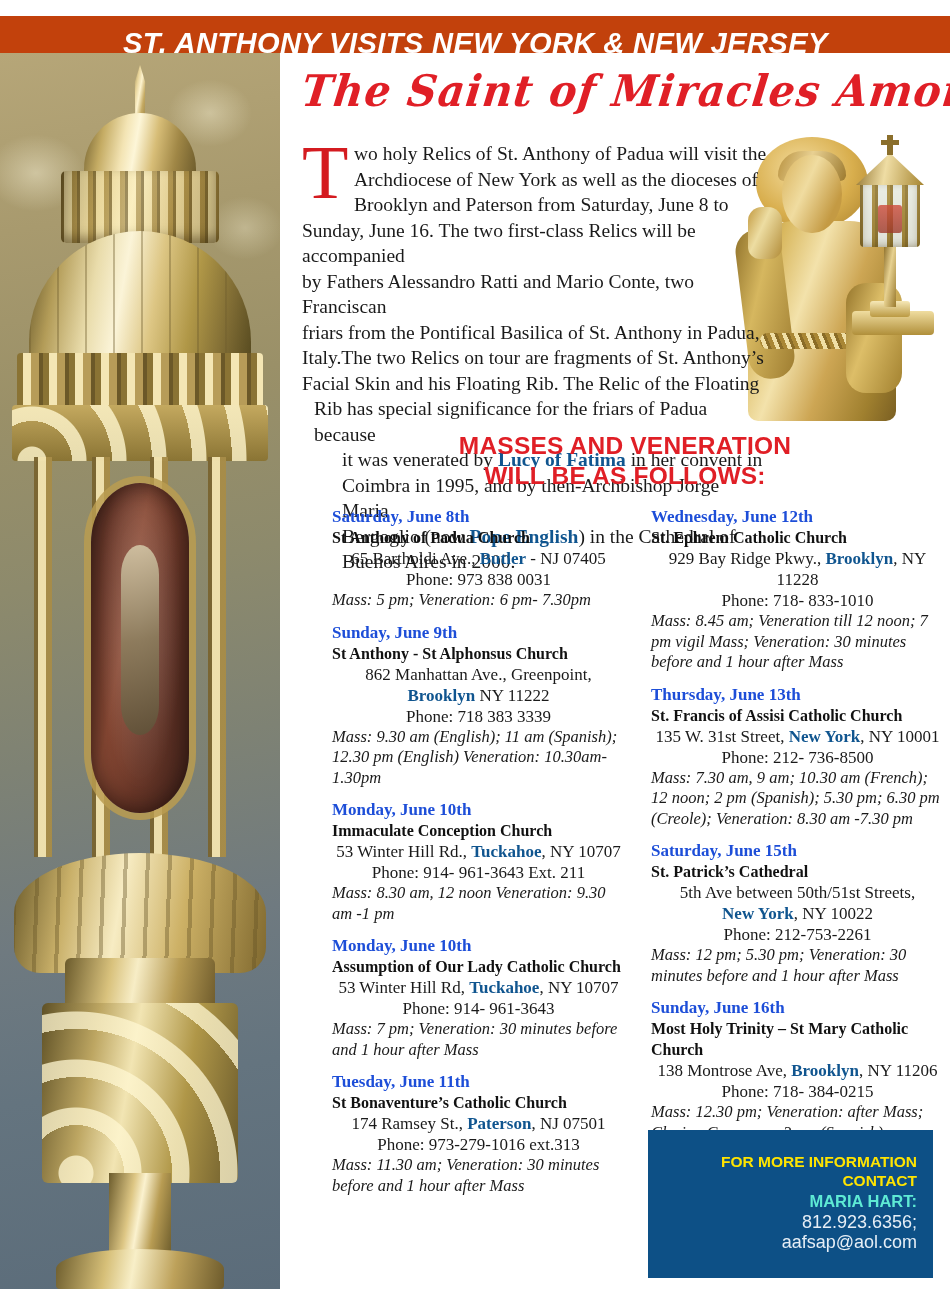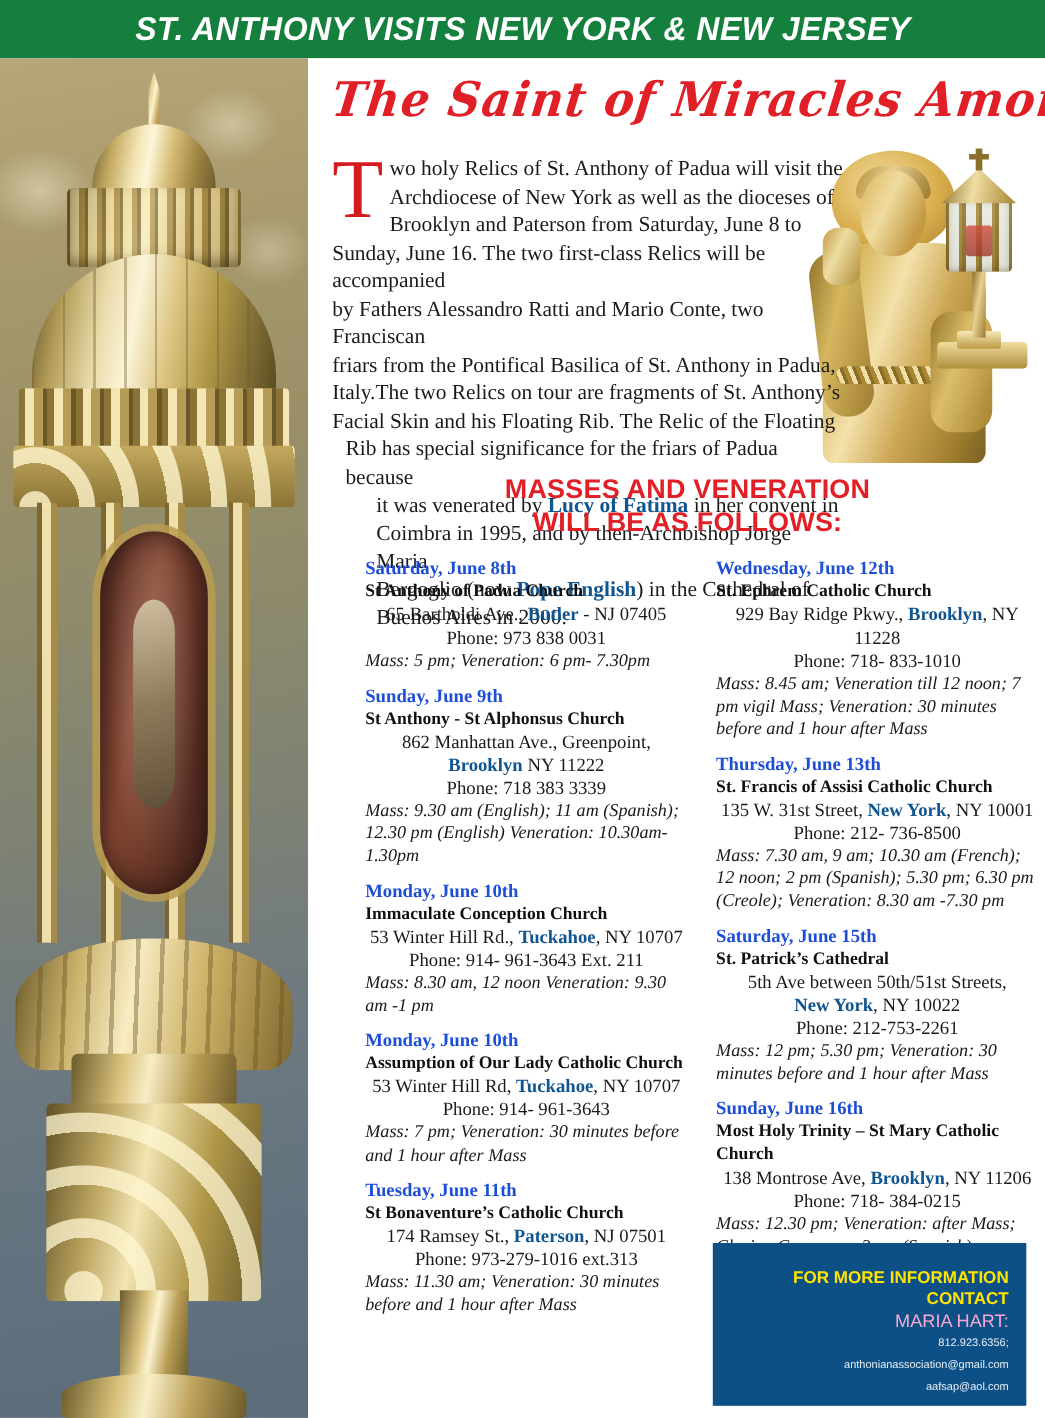--- a/index.html
+++ b/index.html
@@ -10,23 +10,23 @@
     overflow: hidden;
   }
   #page {
     position: relative;
     width: 950px; height: 1289px;
     background: #ffffff;
   }
 
   
   .banner {
-    position: absolute; left: 0; top: 0;
+    position: absolute; left: 0; top: 16px;
     width: 950px; height: 53px;
-    background: #15803d;
+    background: #c2410c;
     display: flex; align-items: center; justify-content: center;
   }
   .banner-title {
     color: #ffffff;
     font-family: "Liberation Sans", sans-serif;
     font-style: italic;
     font-weight: bold;
     font-size: 30px;
     letter-spacing: 0.4px;
     white-space: nowrap;
@@ -318,28 +318,28 @@
     text-align: right;
     font-family: "Liberation Sans", sans-serif;
   }
   .c-info {
     color: #ffe400;
     font-weight: bold;
     font-size: 15.5px;
     line-height: 19px;
   }
   .c-name {
-    color: #f9a8d4;
-    font-weight: normal;
+    color: #5eead4;
+    font-weight: bold;
     font-size: 16.5px;
     line-height: 22px;
   }
   .c-line {
     color: #e6eef6;
-    font-size: 10px;
+    font-size: 18px;
     line-height: 20px;
     font-weight: normal;
   }
 </style>
 </head>
 <body>
 
 <div id="page">
 
   <div class="banner">
@@ -476,18 +476,17 @@
           <div class="e-times">Mass: 12.30 pm; Veneration: after Mass; Closing Ceremony: 3 pm (Spanish)</div>
         </div>
       </div>
     </div>
 
     <div class="contact">
       <div class="c-info">FOR MORE INFORMATION</div>
       <div class="c-info">CONTACT</div>
       <div class="c-name">MARIA HART:</div>
       <div class="c-line">812.923.6356;</div>
-      <div class="c-line">anthonianassociation@gmail.com</div>
       <div class="c-line">aafsap@aol.com</div>
     </div>
 
   </div>
 </div>
 
 </body></html>

